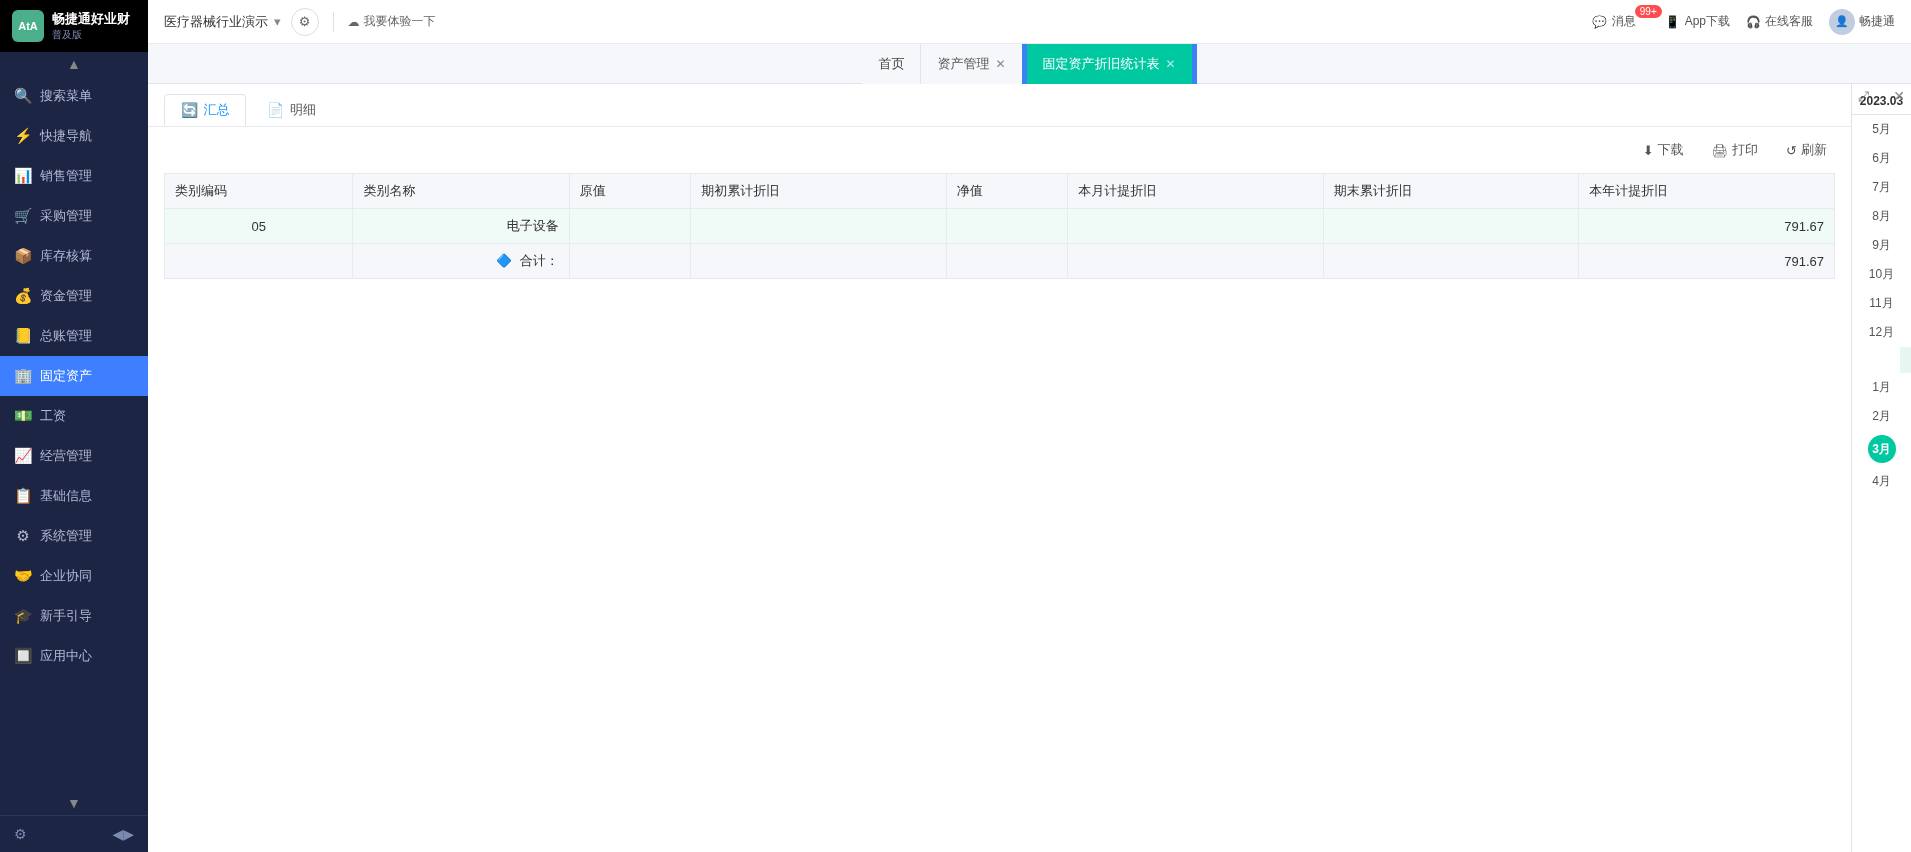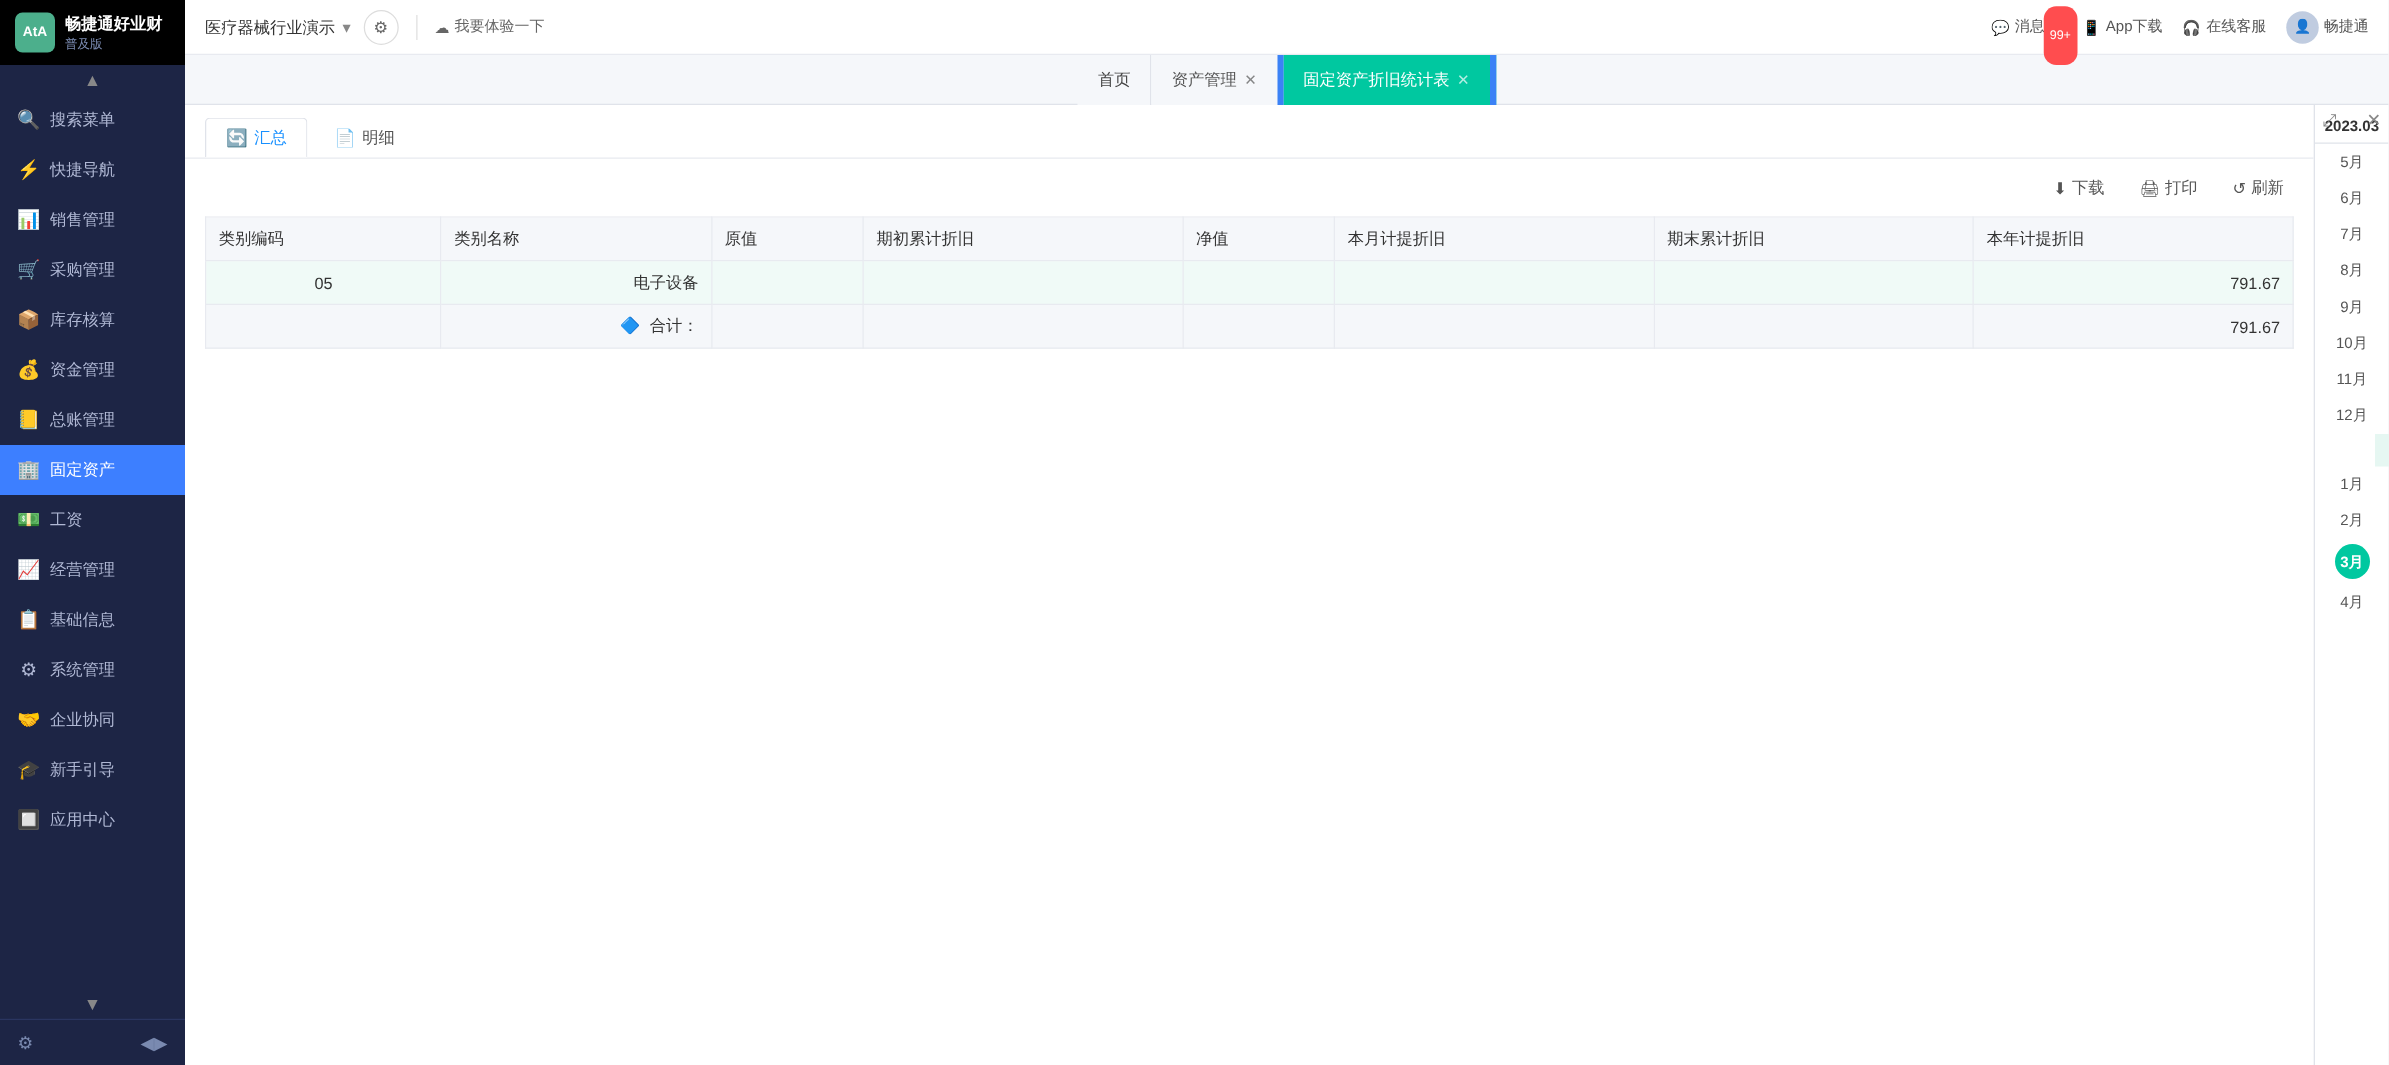--- a/index.html
+++ b/index.html
@@ -105,21 +105,21 @@
       margin-left: auto;
       display: flex; align-items: center; gap: 16px;
     }
     .topbar-right-item {
       display: flex; align-items: center; gap: 4px;
       font-size: 12px; color: #555; cursor: pointer;
       position: relative;
     }
     .badge {
       background: #ff4d4f; color: #fff;
-      border-radius: 10px; padding: 18px 5px;
+      border-radius: 10px; padding: 1px 5px;
       font-size: 10px; position: absolute; top: -8px; right: -12px;
       white-space: nowrap;
     }
     .topbar-avatar {
       width: 26px; height: 26px; border-radius: 50%;
       background: #c0cce0;
       display: flex; align-items: center; justify-content: center;
       font-size: 11px; color: #555;
     }
 

